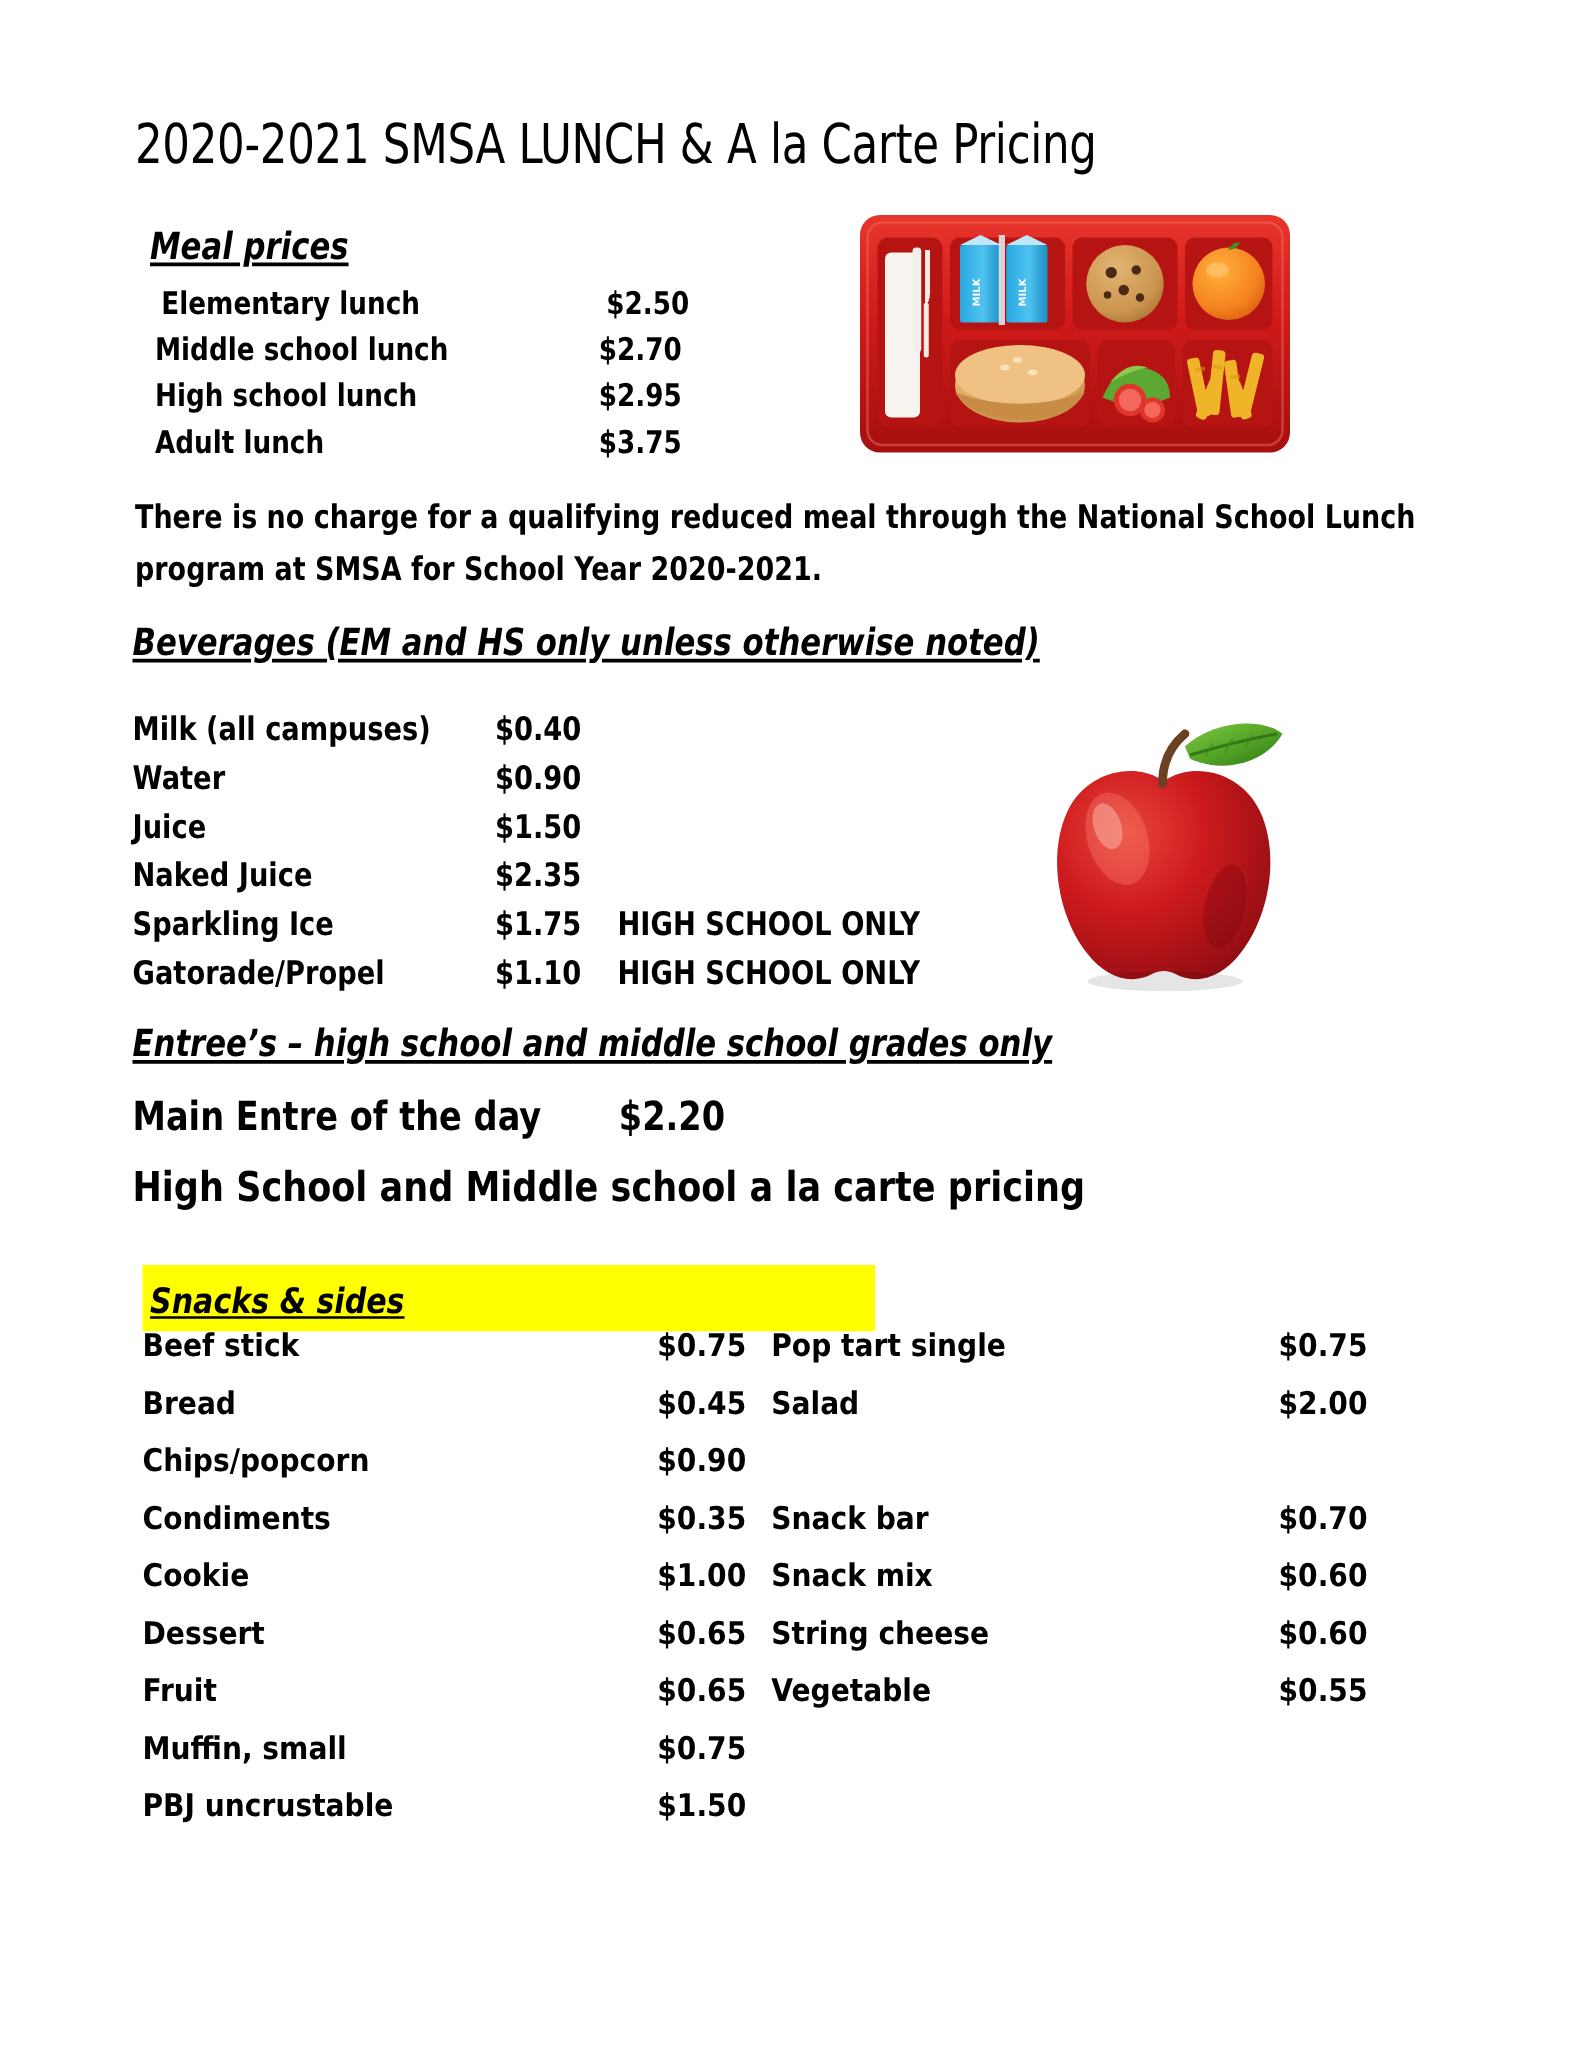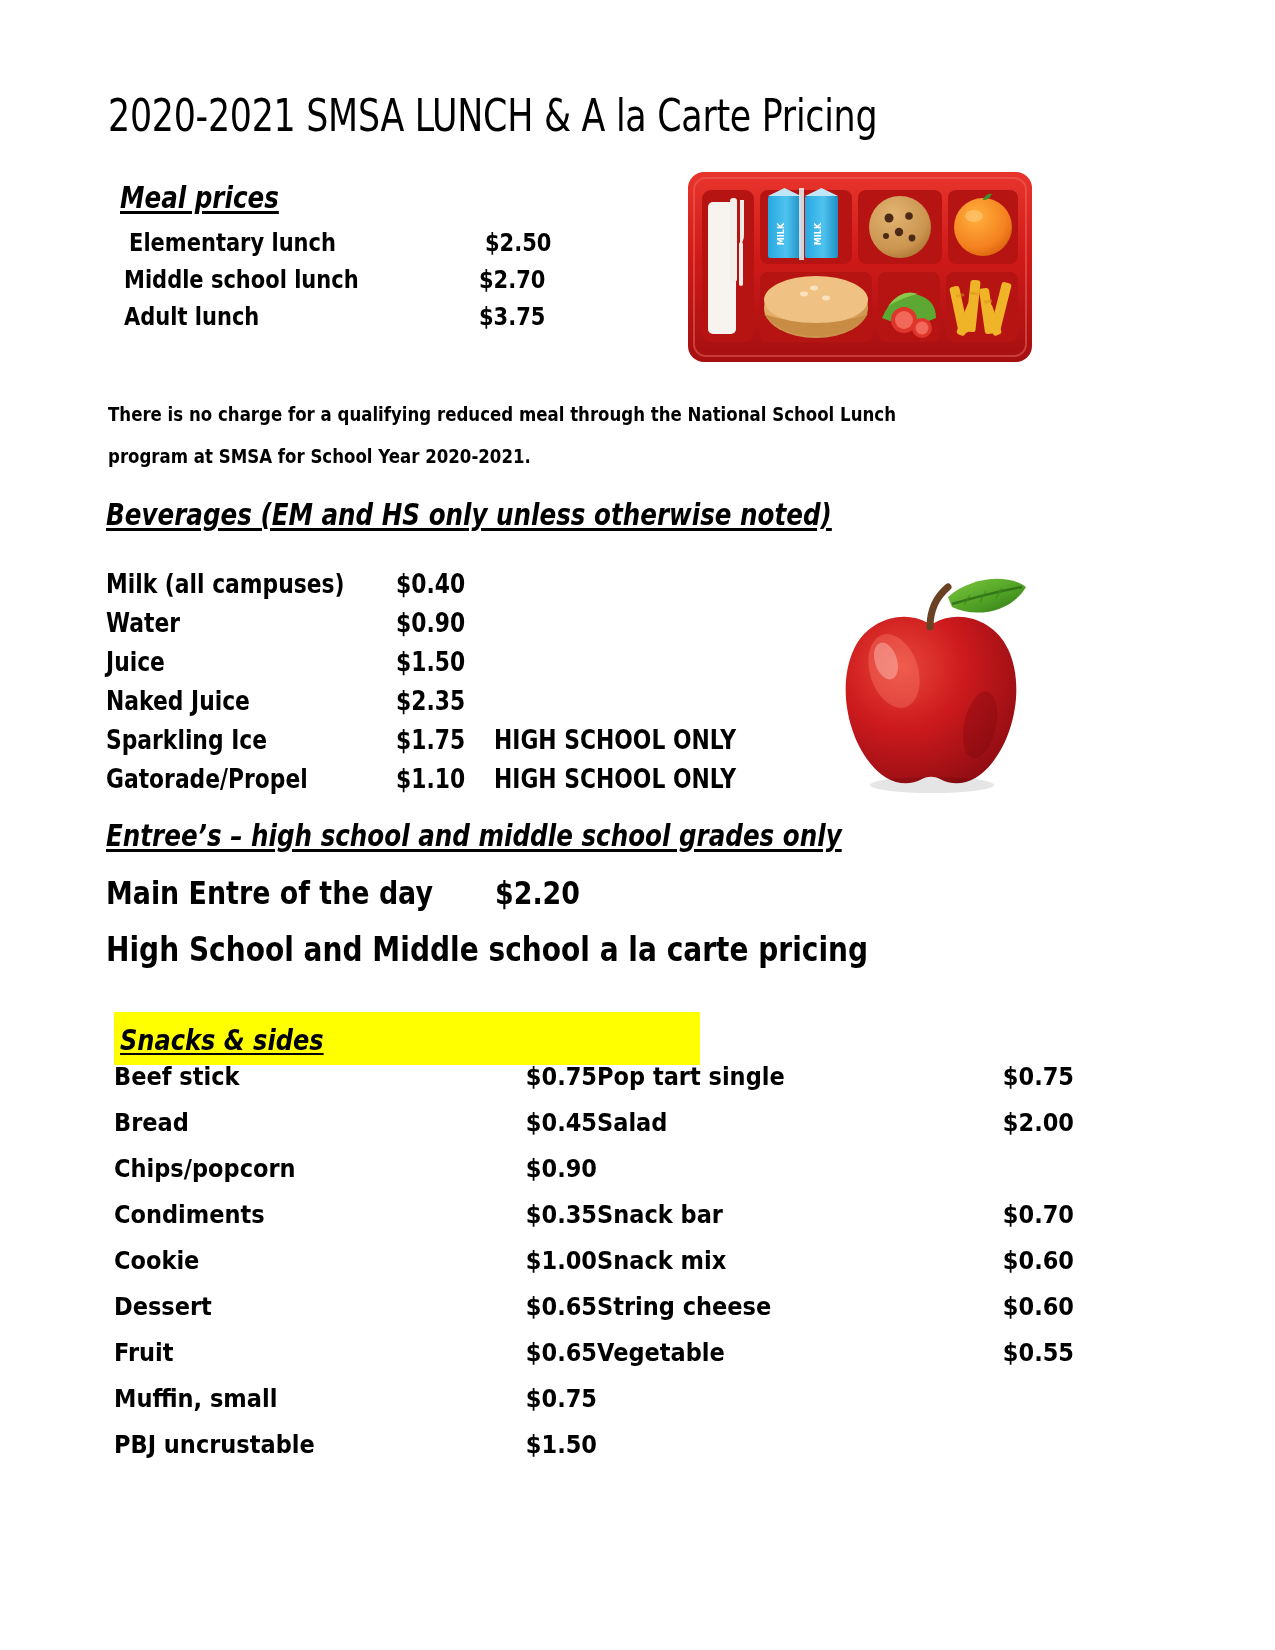--- a/index.html
+++ b/index.html
@@ -122,21 +122,21 @@
   .meal-row.indent-1 .label { padding-left: 6px; }
 
   
   #reduced-meal-notice {
     position: absolute;
     left: 108px;
     top: 393px;
     width: 975px;
     font-family: "DejaVu Sans", "Liberation Sans", sans-serif;
     font-weight: bold;
-    font-size: 20px;
+    font-size: 26px;
     line-height: 42px;
   }
   #reduced-meal-notice .ln {
     display: block;
     white-space: nowrap;
     transform: scaleX(0.83);
     transform-origin: left center;
   }
 
   
@@ -199,20 +199,21 @@
   #snacks-table {
     position: absolute;
     left: 114px;
     top: 1062px;
     width: 960px;
   }
   .snack-line {
     display: flex;
     height: 46px;
     align-items: baseline;
+    gap: 20px;
   }
   .snack-cell {
     display: flex;
     align-items: baseline;
     font-family: "DejaVu Sans", "Liberation Sans", sans-serif;
     font-weight: bold;
     font-size: 25px;
   }
   .snack-cell.left { flex: 0 0 483px; }
   .snack-cell.right { flex: 0 0 477px; }
@@ -260,20 +261,24 @@
   <div class="sec-head" id="heading-meal-prices">Meal prices</div>
 
   <div id="meal-prices-list">
     <div class="meal-row indent-1">
       <span class="label">Elementary  lunch</span>
       <span class="price">$2.50</span>
     </div>
     <div class="meal-row">
       <span class="label">Middle school lunch</span>
       <span class="price">$2.70</span>
+    </div>
+    <div class="meal-row">
+      <span class="label">High school lunch</span>
+      <span class="price">$2.95</span>
     </div>
     <div class="meal-row">
       <span class="label">Adult lunch</span>
       <span class="price">$3.75</span>
     </div>
   </div>
 
   <div id="lunch-tray-photo">
     <svg viewBox="0 0 348 198" width="348" height="198" aria-hidden="true">
       <defs>

